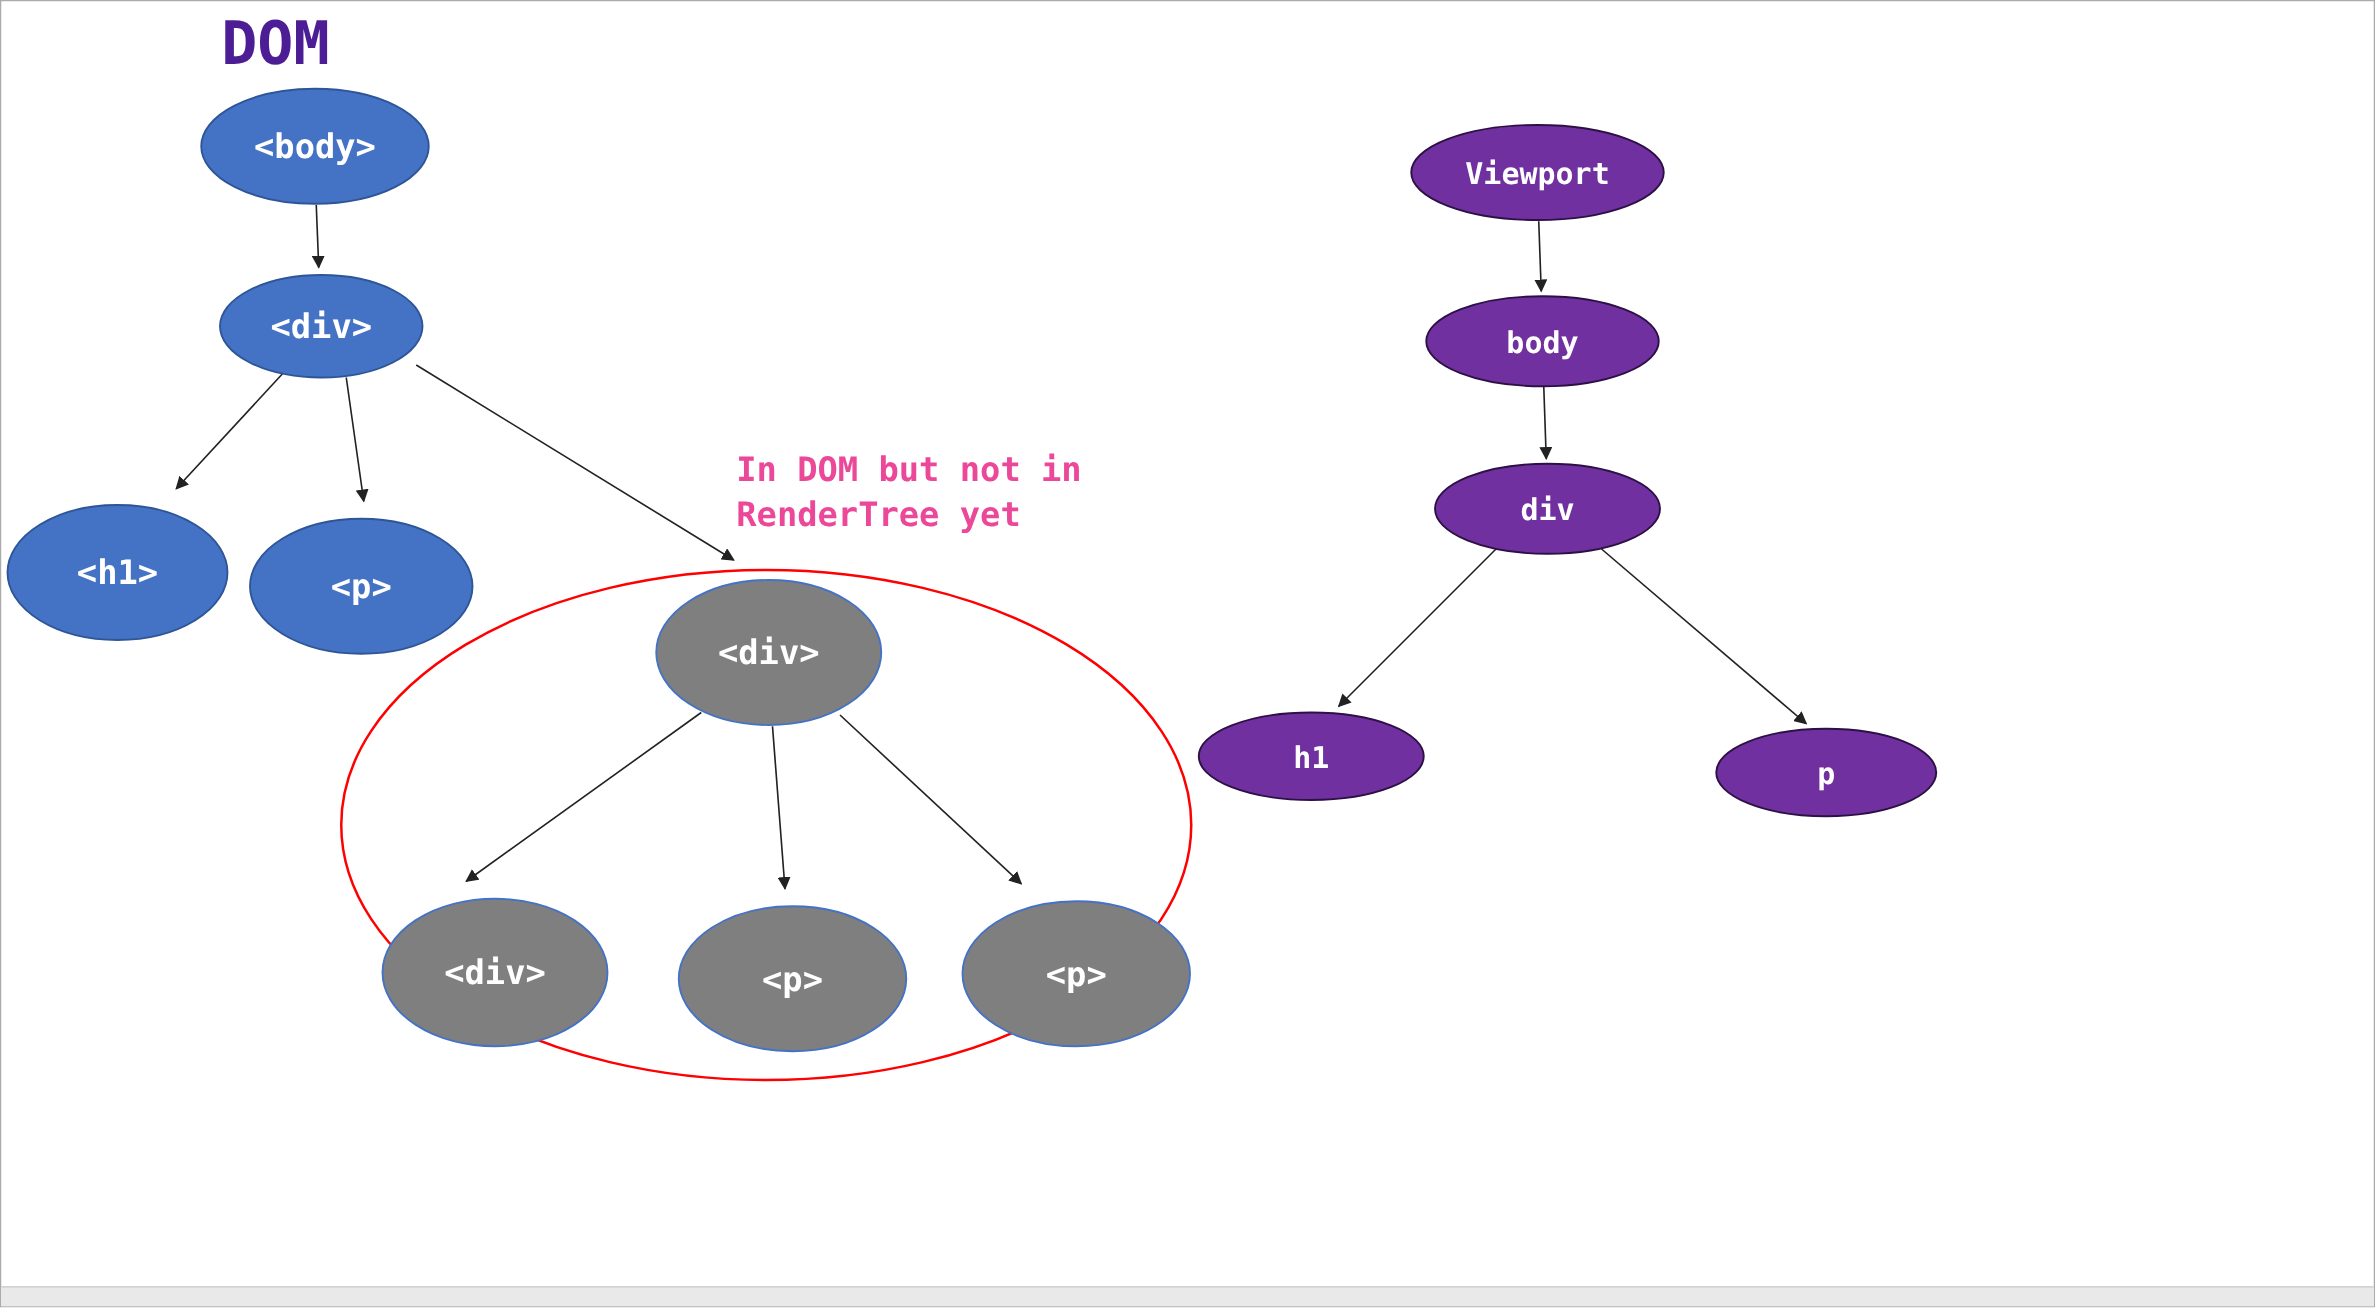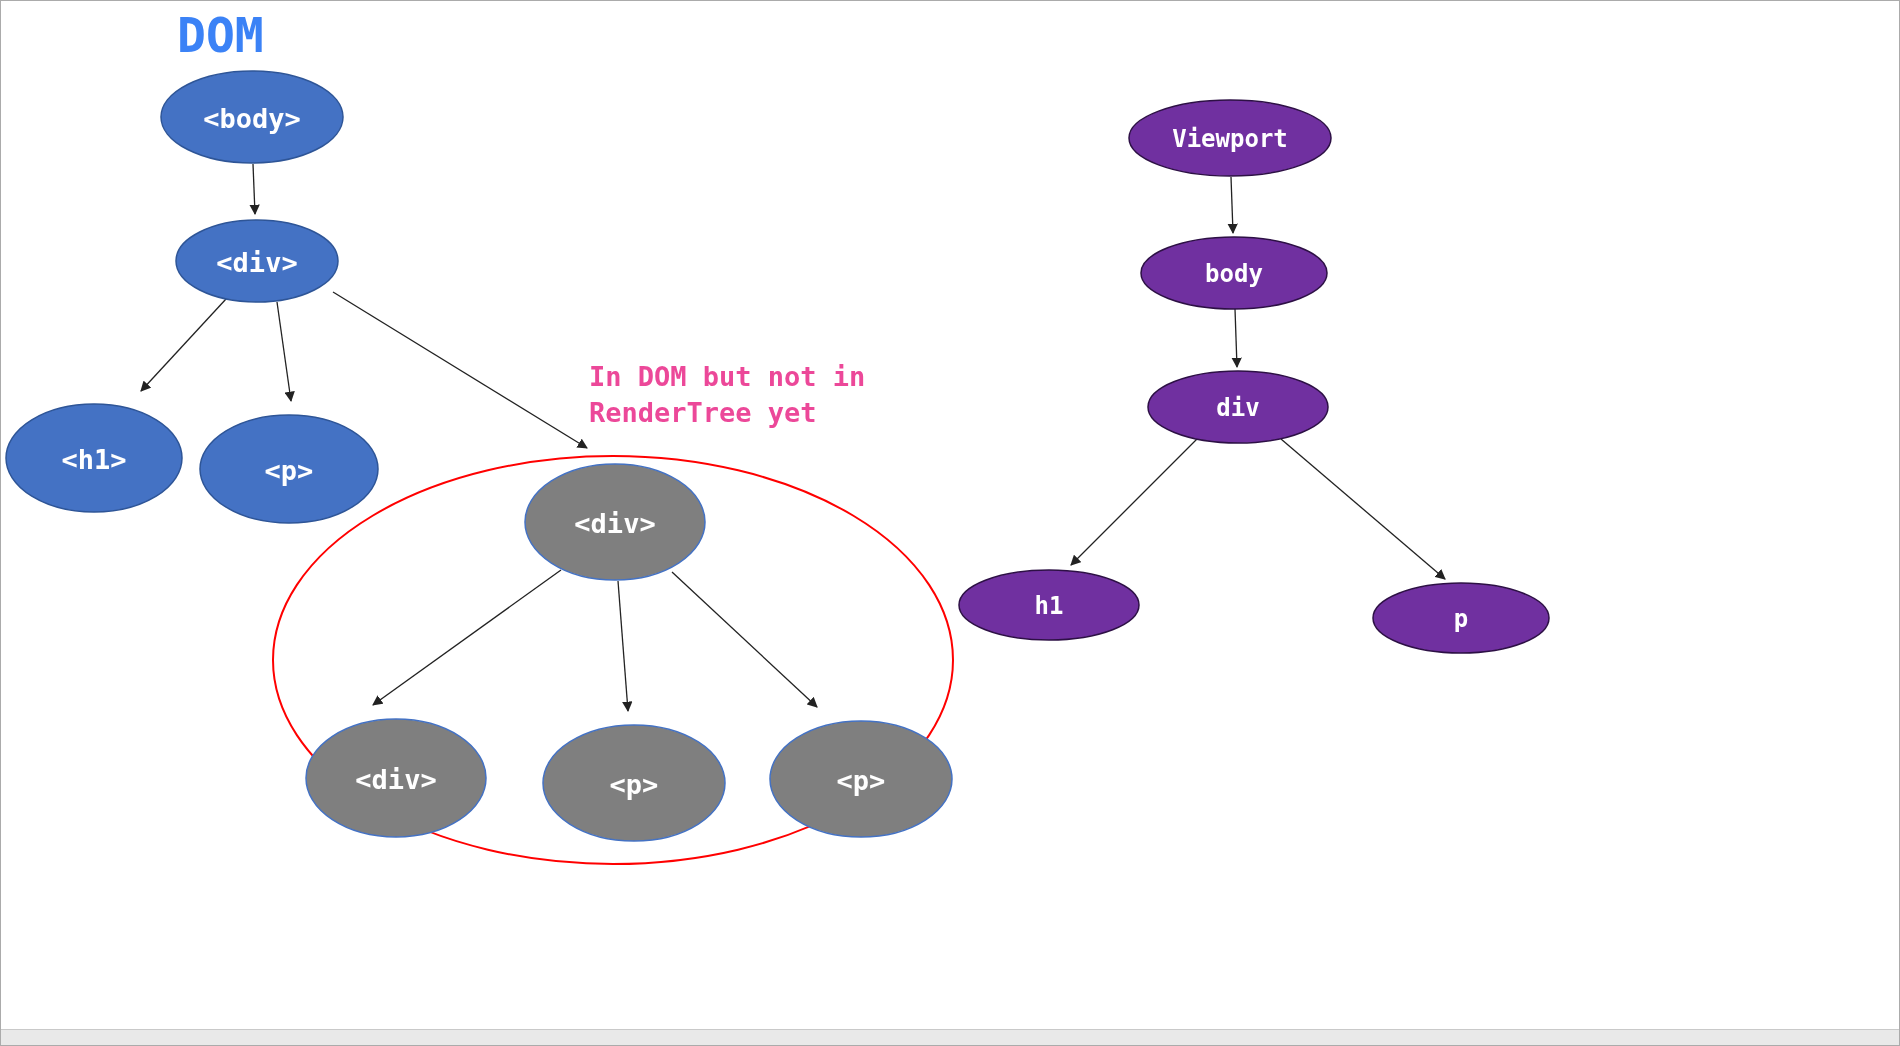--- a/index.html
+++ b/index.html
@@ -17,21 +17,21 @@
     overflow: hidden;
     font-family: "DejaVu Sans Mono", monospace;
   }
   .diagram-svg {
     position: absolute;
     left: 0;
     top: 0;
   }
   .title {
     position: absolute;
-    color: #3b82f6;
+    color: #4c1d95;
     font-weight: 700;
     white-space: nowrap;
     text-align: center;
   }
   .title-dom {
     left: 176px;
     top: 6px;
     font-size: 48px;
   }
   .title-rt {

